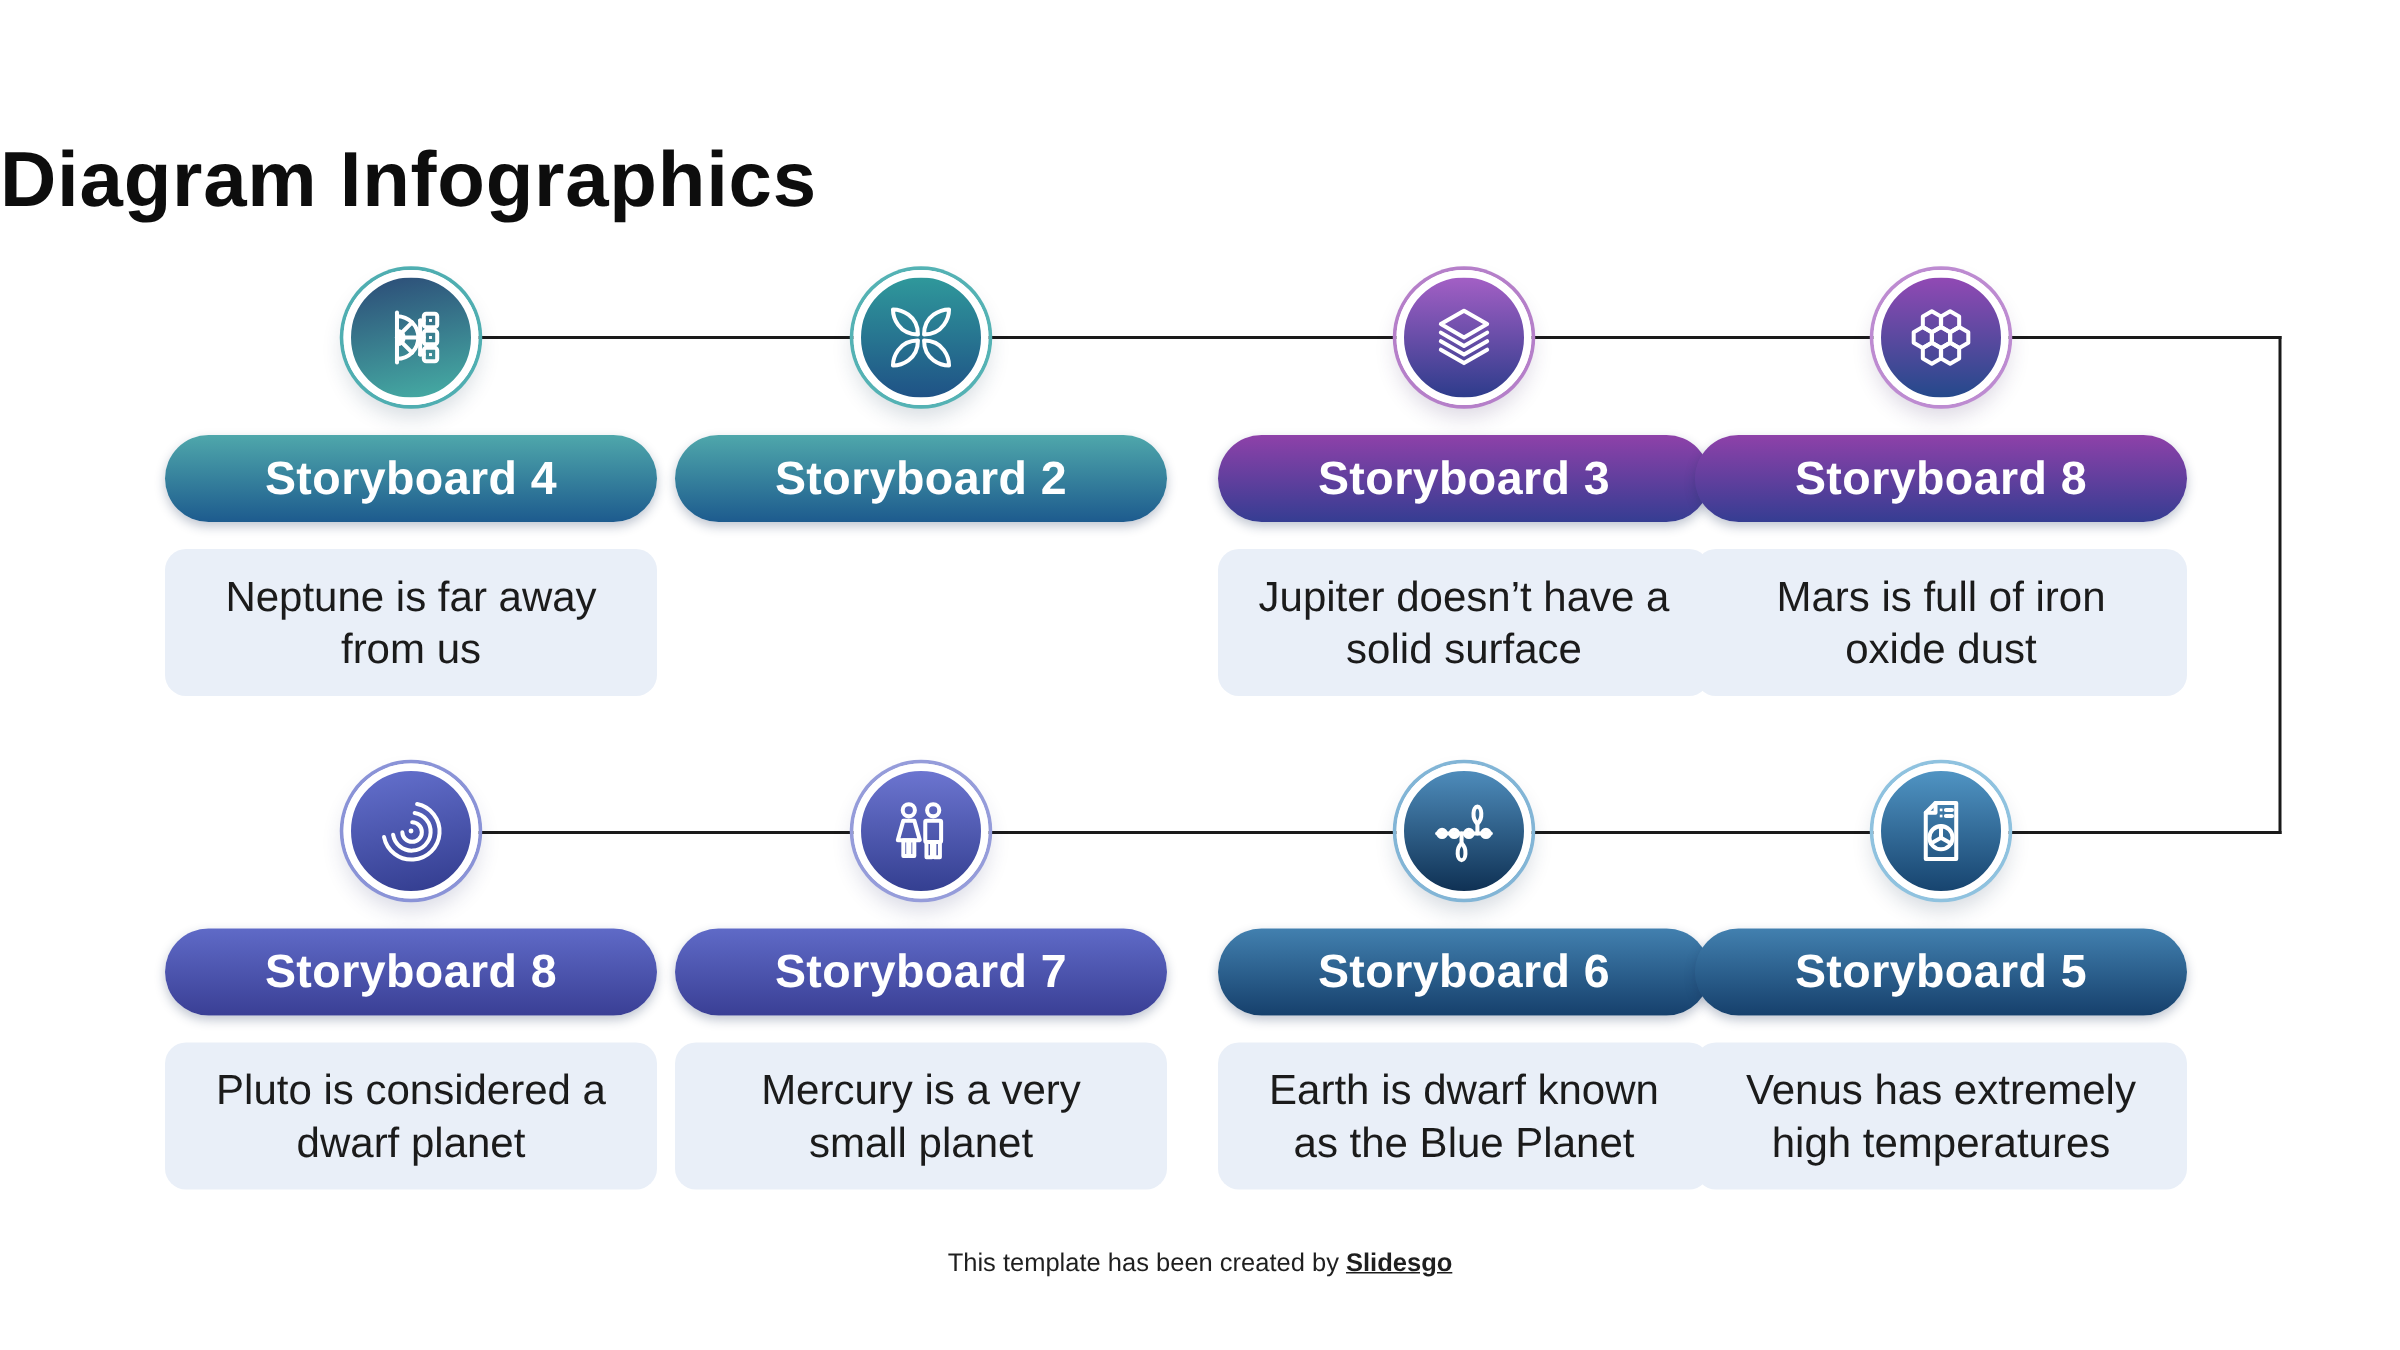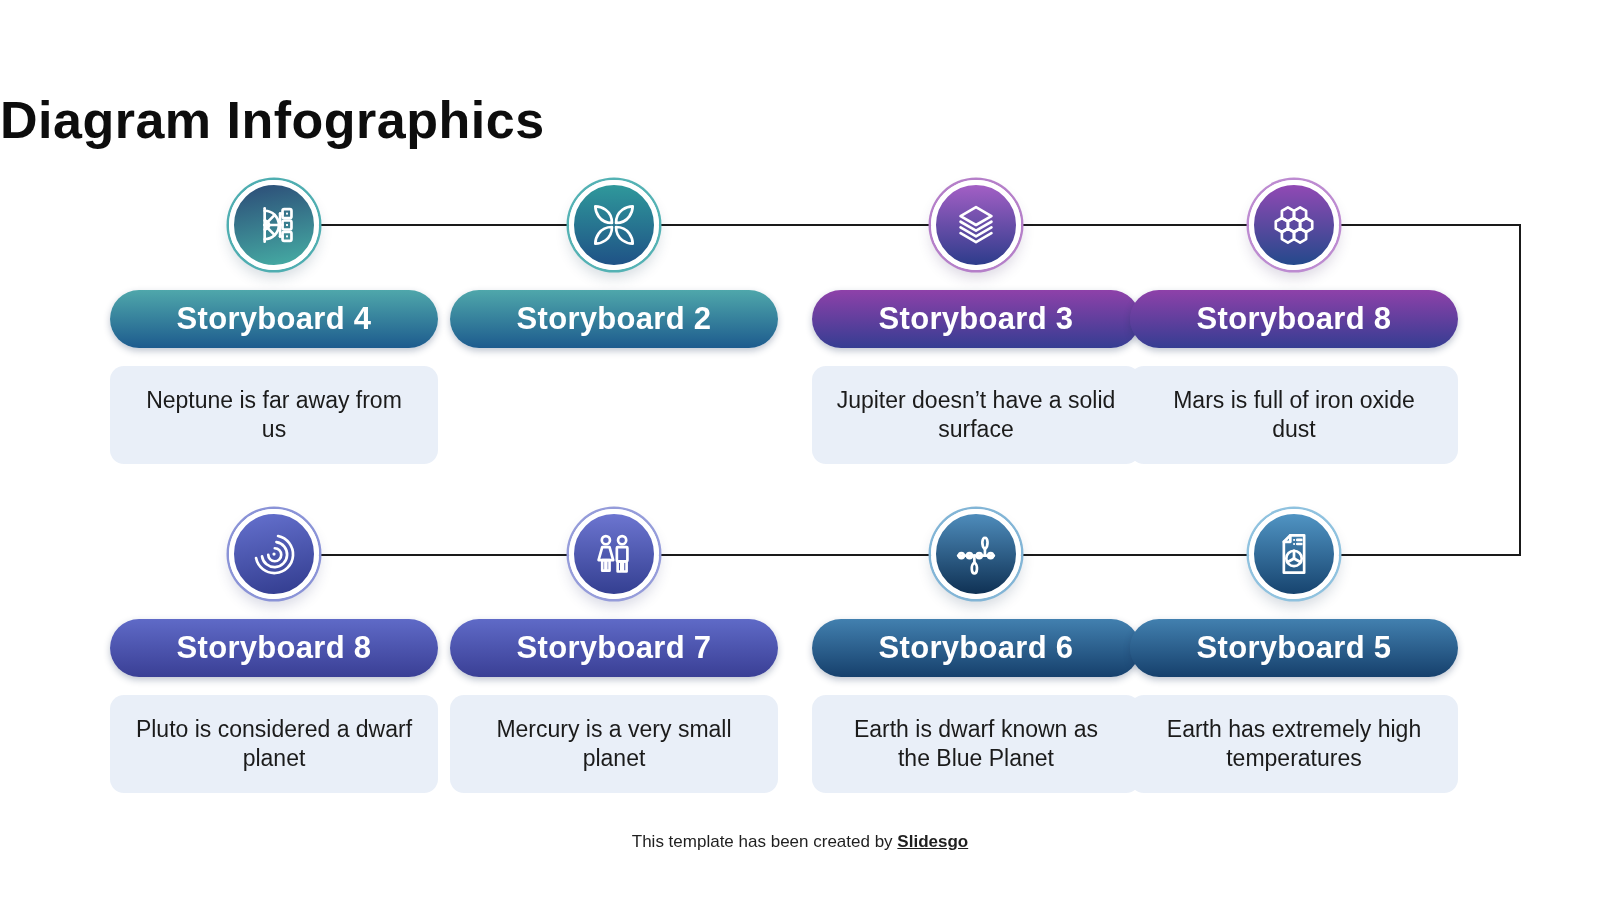--- a/index.html
+++ b/index.html
@@ -28,21 +28,21 @@
   .sb5 .circle{background:linear-gradient(180deg,#5094c3,#17446f);box-shadow:0 0 0 2.5px #8fc2df,0 8px 14px rgba(20,50,85,.18);}
   .pill{width:100%;height:58px;border-radius:29px;display:flex;align-items:center;justify-content:center;
         color:#ffffff;font-size:31px;font-weight:700;letter-spacing:.3px;
         box-shadow:0 3px 7px rgba(25,45,85,.28);}
   .pill-teal{background:linear-gradient(180deg,#4fa7ab,#1d5b8e);}
   .pill-purple{background:linear-gradient(180deg,#8e41a9,#353d92);}
   .pill-indigo{background:linear-gradient(180deg,#5f6ac7,#3a3f95);}
   .pill-blue{background:linear-gradient(180deg,#4280af,#16406c);}
   .card{width:100%;height:98px;margin-top:18px;border-radius:14px;background:#e9eff8;
         display:flex;align-items:center;justify-content:center;text-align:center;
-        font-size:23px;color:#1b1b1b;line-height:1.26;padding:16px 24px;box-sizing:border-box;}
+        font-size:28px;color:#1b1b1b;line-height:1.26;padding:16px 24px;box-sizing:border-box;}
   .footer{position:absolute;top:832px;left:0;width:100%;text-align:center;
           font-size:17px;color:#1f1f1f;}
   .footer a{font-weight:700;color:#1f1f1f;}
   svg.glyph{stroke:#fff;fill:none;stroke-width:3.3;stroke-linecap:round;stroke-linejoin:round;}
   svg.glyph .dot{fill:#fff;stroke:none;}
 </style>
 </head>
 <body>
 
 <div class="slide">
@@ -212,21 +212,21 @@
         <line x1="32" y1="37.5" x2="32" y2="28"></line>
         <line x1="32" y1="37.5" x2="40.3" y2="42.2"></line>
         <line x1="32" y1="37.5" x2="23.7" y2="42.2"></line>
         <circle class="dot" cx="32" cy="37.5" r="1.6"></circle>
       </svg>
     </div>
     <div class="pill pill-blue">
       <span>Storyboard 5</span>
     </div>
     <div class="card">
-      <span>Earth has extremely high temperatures</span>
+      <span>Venus has extremely high temperatures</span>
     </div>
   </div>
 
   <div class="footer">
     <span>This template has been created by</span>
     <a href="#">Slidesgo</a>
   </div>
 
 </div>
 

